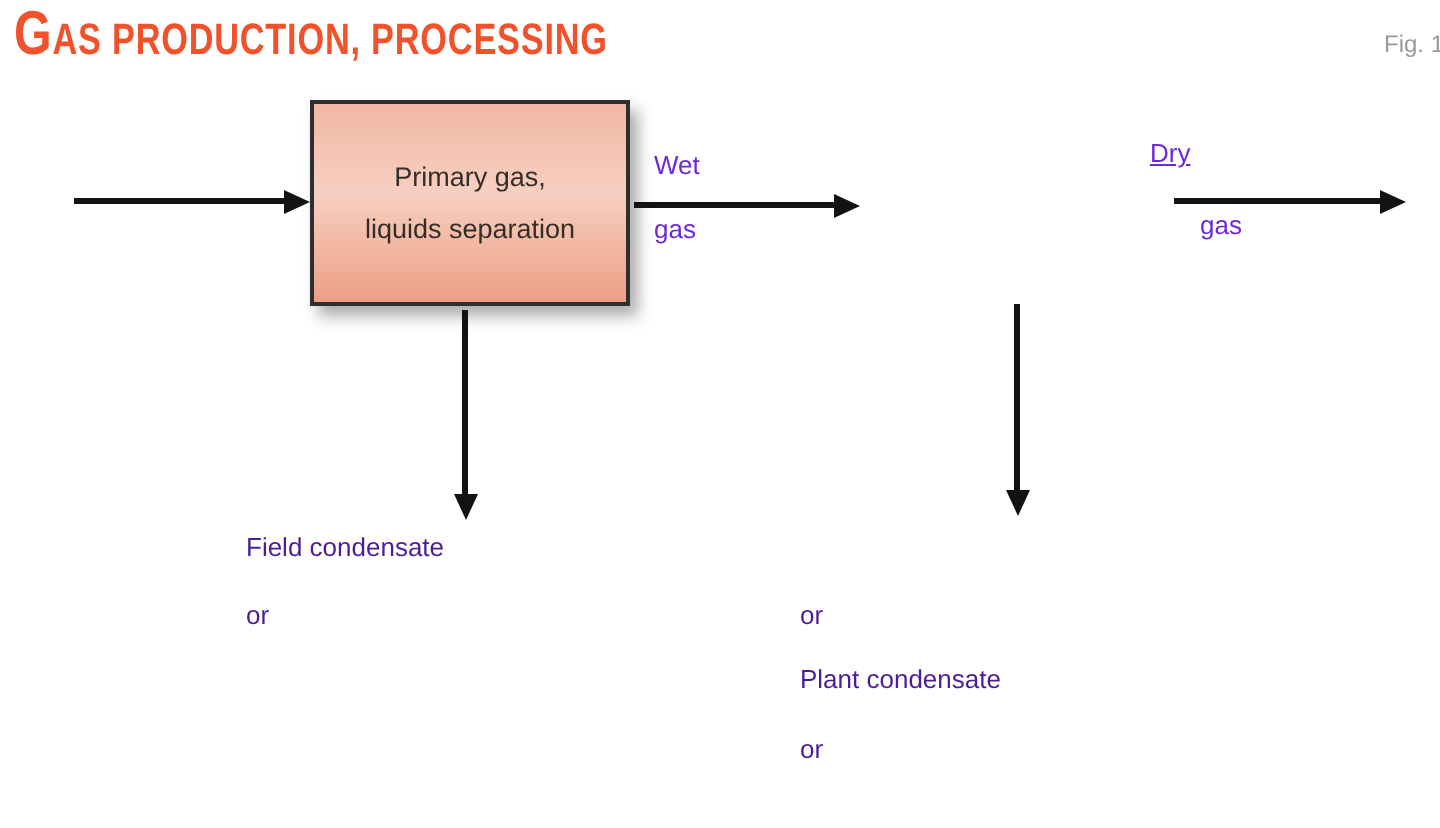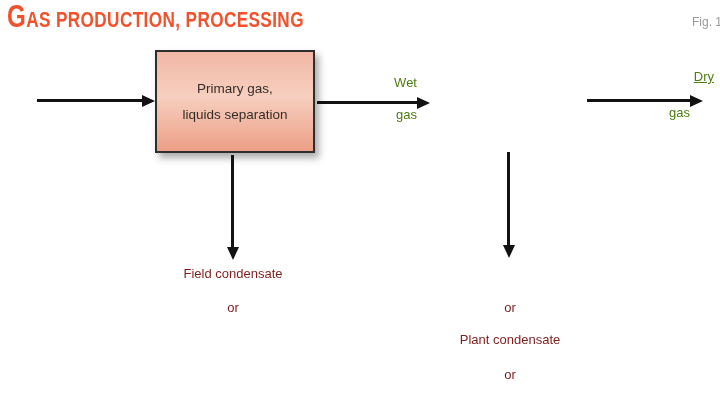--- a/index.html
+++ b/index.html
@@ -41,23 +41,23 @@
     position:absolute;width:0;height:0;
     border-top:6px solid transparent;border-bottom:6px solid transparent;
     border-left:13px solid var(--arrow,#121212);
   }
   .head-down{
     position:absolute;width:0;height:0;
     border-left:6px solid transparent;border-right:6px solid transparent;
     border-top:13px solid var(--arrow,#121212);
   }
   
-  .flow-label{position:absolute;width:90px;text-align:right;font-size:13px;color:#4d7c0f;}
+  .flow-label{position:absolute;width:90px;text-align:left;font-size:13px;color:#6d28d9;}
   
-  .out{position:absolute;width:220px;text-align:center;font-size:13px;line-height:16px;color:#7f1d1d;}
+  .out{position:absolute;width:220px;text-align:left;font-size:13px;line-height:16px;color:#4c1d95;}
 </style>
 </head>
 <body>
 
 <div class="canvas">
 
   <div class="title"><span class="title-lead">G</span><span class="title-rest">AS PRODUCTION, PROCESSING</span></div>
 
   <div class="fig-label">Fig. 1</div>
 
@@ -76,21 +76,21 @@
     <div class="head-right" style="left:417px;top:96.5px;"></div>
   </div>
   <div class="flow-label" style="left:327px;top:75px;">Wet</div>
   <div class="flow-label" style="left:327px;top:107px;">gas</div>
 
 
   <div>
     <div class="h-line" style="left:587px;top:99px;width:103px;"></div>
     <div class="head-right" style="left:690px;top:94.5px;"></div>
   </div>
-  <div class="flow-label" style="left:624px;top:69px;text-decoration:underline;">Dry</div>
+  <div class="flow-label" style="left:575px;top:69px;text-decoration:underline;">Dry</div>
   <div class="flow-label" style="left:600px;top:105px;">gas</div>
 
   <div>
     <div class="v-line" style="left:231px;top:155px;height:92px;"></div>
     <div class="head-down" style="left:226.5px;top:247px;"></div>
   </div>
 
   <div>
     <div class="v-line" style="left:507px;top:152px;height:93px;"></div>
     <div class="head-down" style="left:502.5px;top:245px;"></div>

